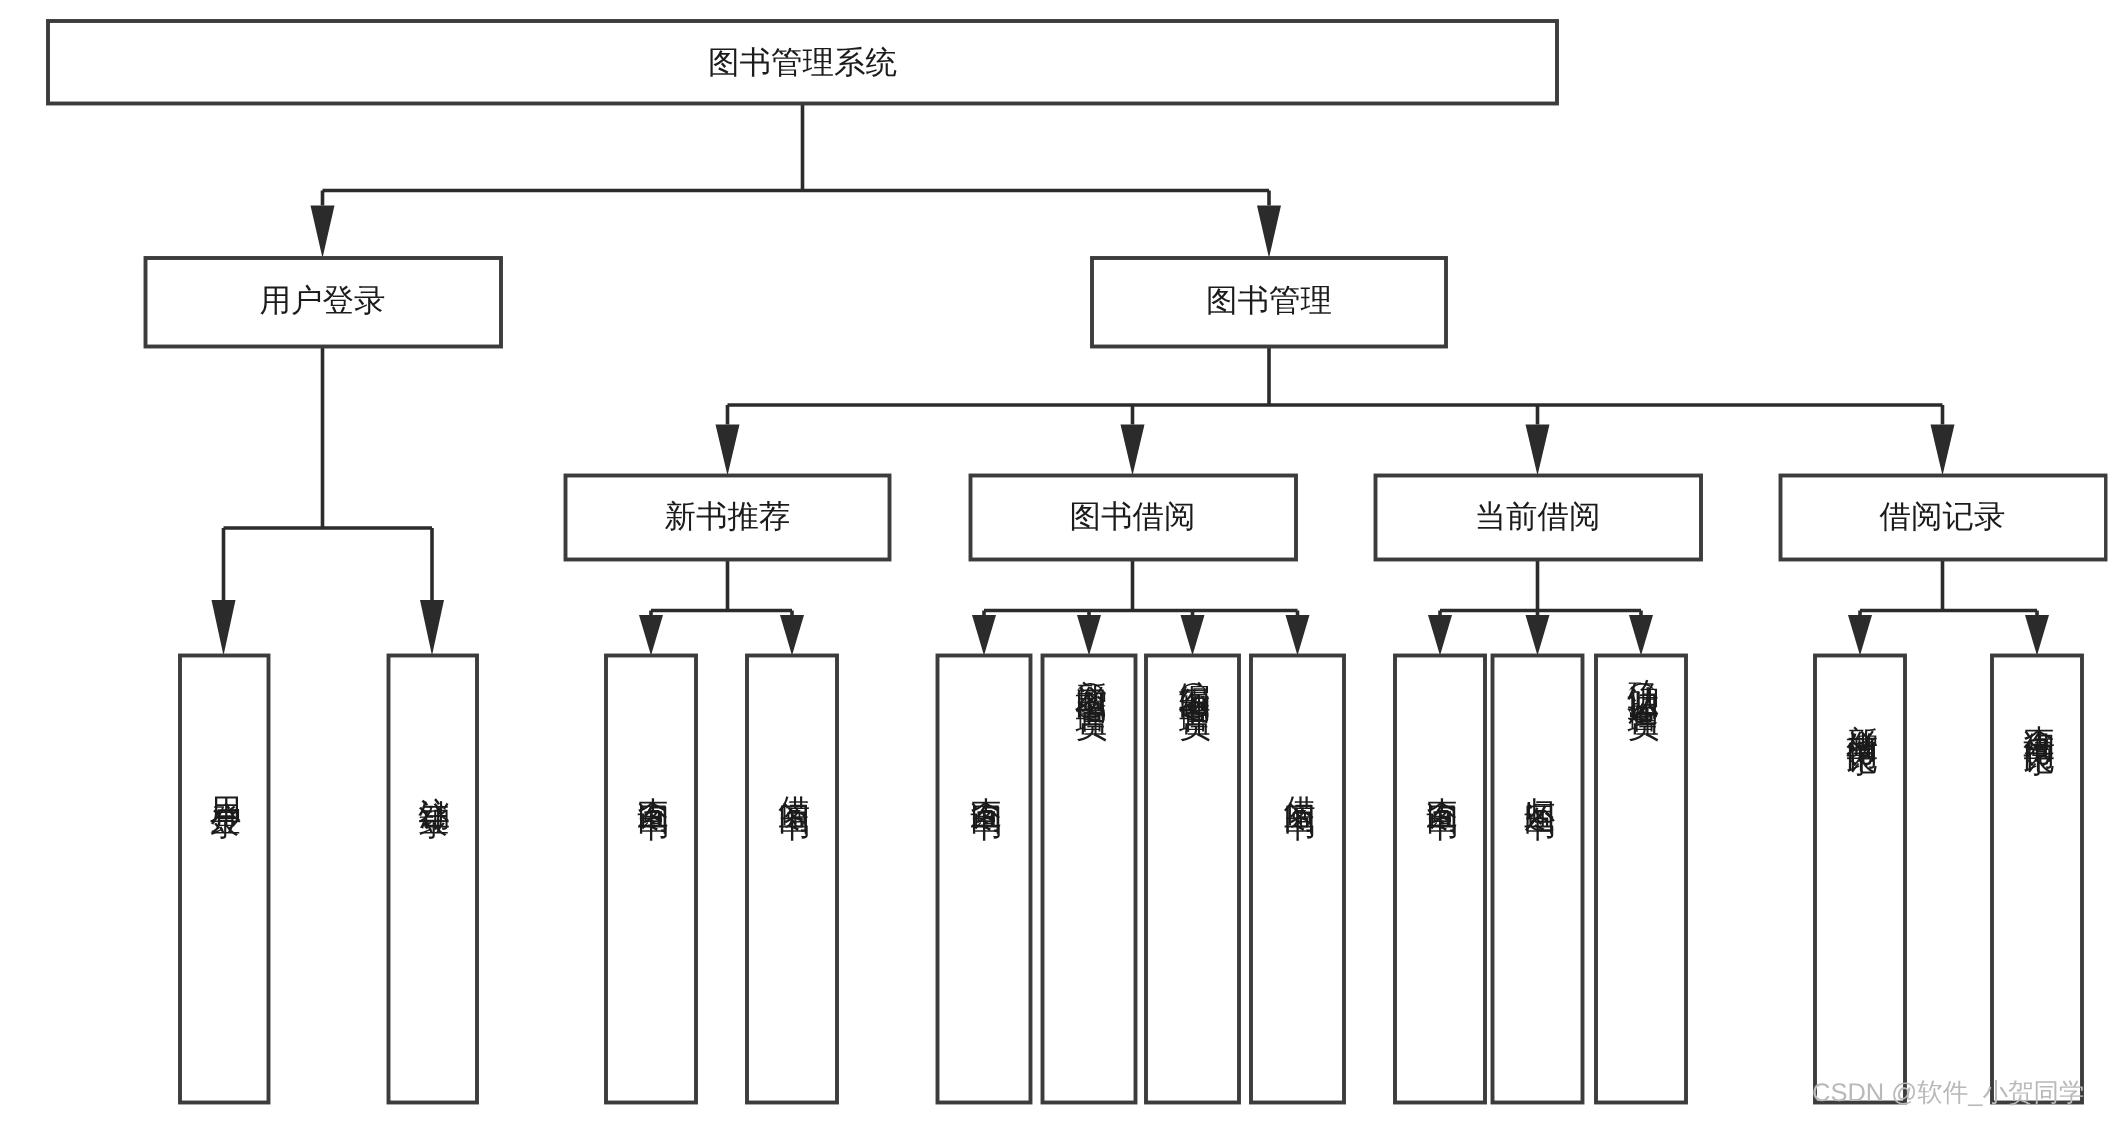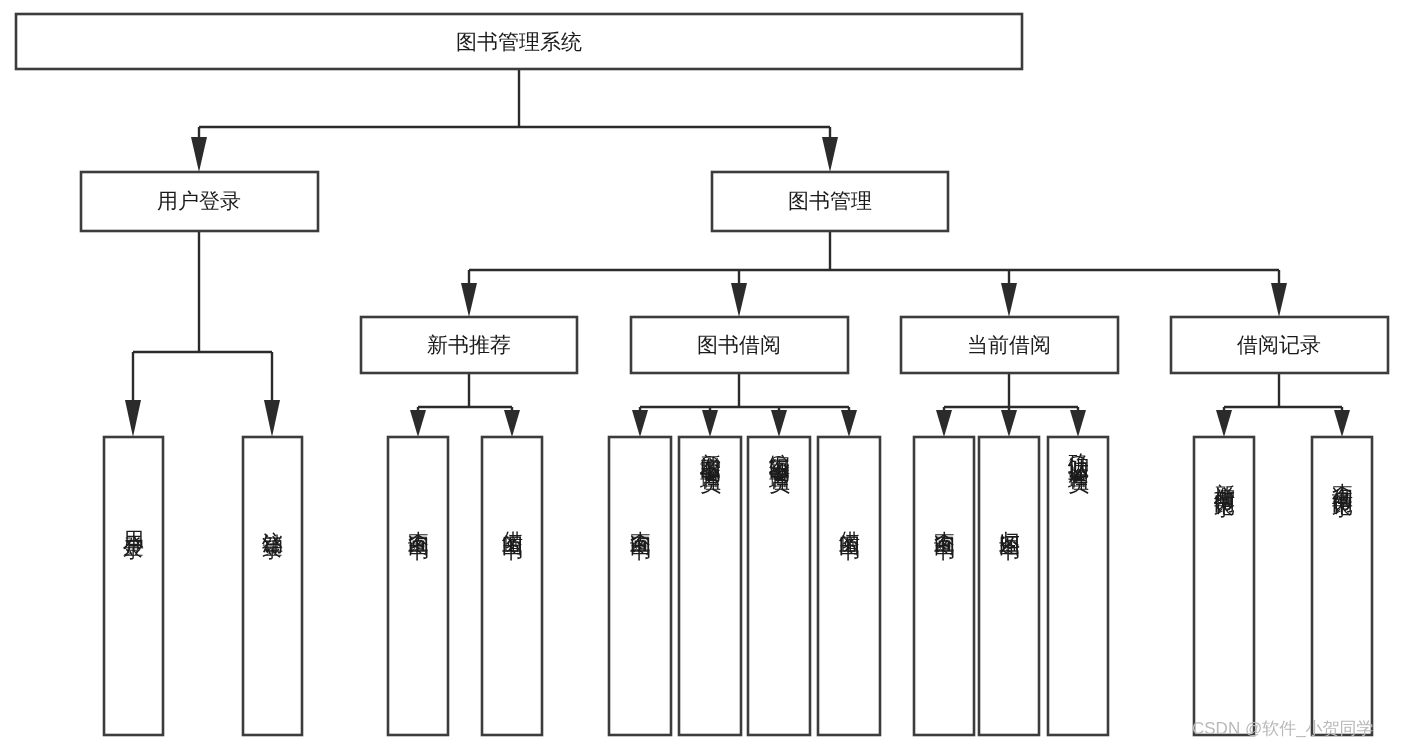--- a/index.html
+++ b/index.html
@@ -9,21 +9,21 @@
   }
   body {
     width: 1405px;
     height: 747px;
     font-family: "Liberation Sans", "DejaVu Sans", sans-serif;
     overflow: hidden;
     position: relative;
   }
   #diagram-root {
     position: absolute;
-    left: 0;
+    left: 16px;
     top: 0;
     width: 1345px;
     height: 747px;
   }
   svg#flow-svg {
     display: block;
     width: 1405px;
     height: 747px;
   }
   .node-box {

